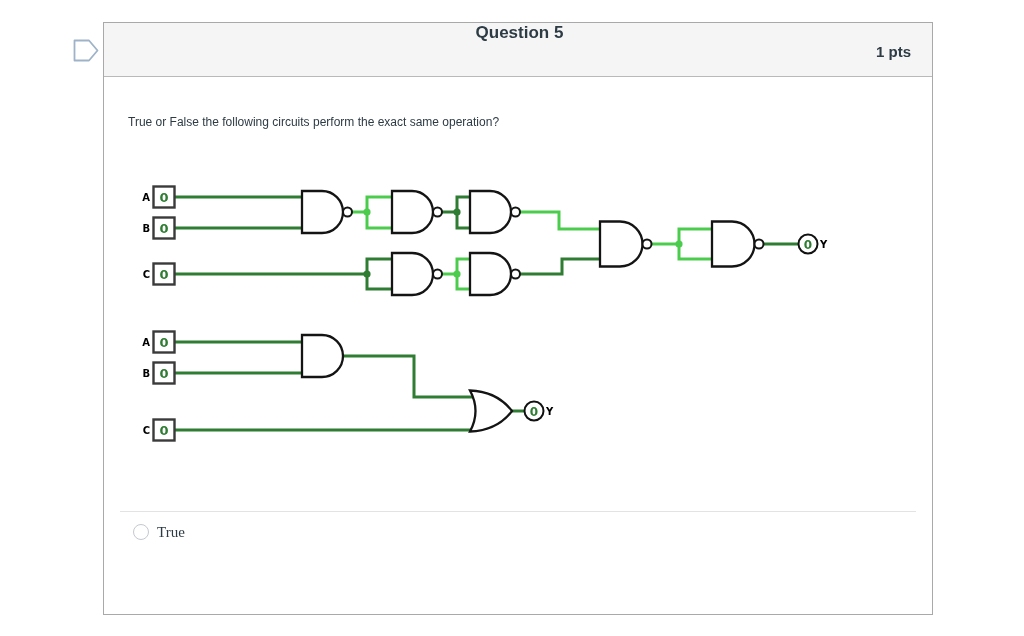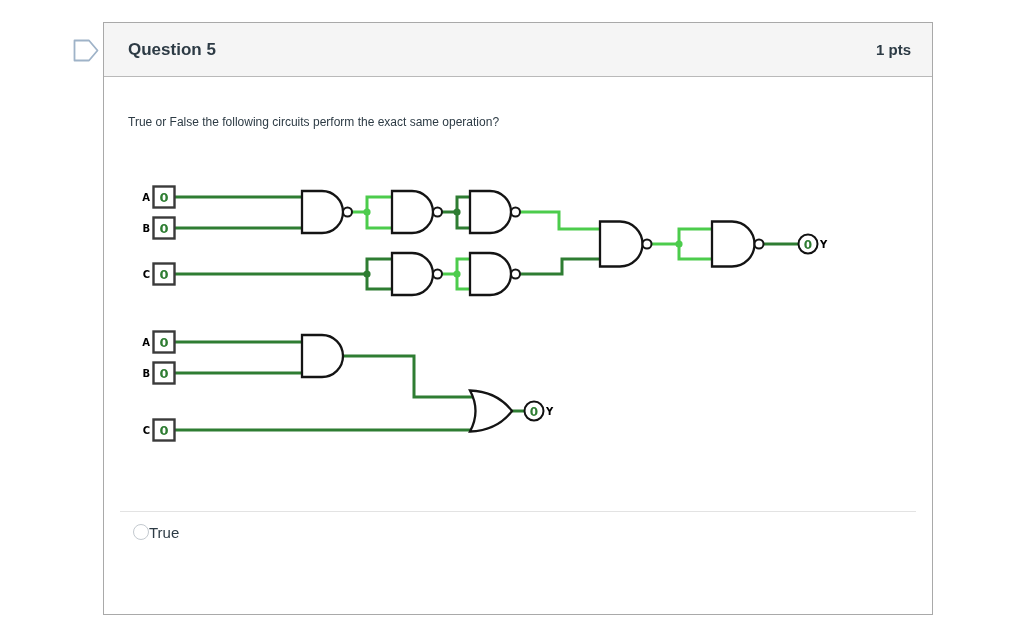--- a/index.html
+++ b/index.html
@@ -11,21 +11,21 @@
   html,body{width:1024px;height:636px;background:#fff;overflow:hidden;
     font-family:"Liberation Sans",sans-serif;}
   .page{position:relative;width:1024px;height:636px;background:#fff;}
 
   .flag{position:absolute;left:72px;top:38px;width:29px;height:25px;}
 
   .panel{position:absolute;left:103px;top:22px;width:830px;height:593px;
     background:#fff;border:1px solid var(--panel-border);}
   .q-header{position:absolute;left:0;top:0;right:0;height:54px;
     background:var(--header-bg);border-bottom:1px solid #b9b9b9;
-    display:flex;align-items:center;padding:0 21px 0 24px;}
+    display:flex;align-items:center;padding:0 21px 0 24px;flex-direction:column;}
   .q-title{font-size:17px;font-weight:bold;color:var(--text-dark);}
   .q-pts{margin-left:auto;font-size:15px;font-weight:bold;color:var(--text-dark);}
 
   .q-text{position:absolute;left:24px;top:92px;right:24px;
     font-size:12px;color:var(--text-dark);}
 
   .circuits{position:absolute;left:0;top:138px;width:828px;height:300px;}
 
   
   .wl{stroke:var(--wire-low);stroke-width:3;fill:none;}
@@ -37,21 +37,21 @@
   .ilabel{font-family:"DejaVu Sans",sans-serif;font-size:10px;font-weight:bold;fill:#000;}
   .ival{font-family:"DejaVu Sans",sans-serif;font-size:13px;font-weight:bold;fill:var(--wire-low);}
   .oval{font-family:"DejaVu Sans",sans-serif;font-size:12px;font-weight:bold;fill:var(--wire-low);}
   .ind{fill:#fff;stroke:#111;stroke-width:2;}
 
   .options{position:absolute;left:16px;right:16px;top:488px;}
   .option-row{height:41px;display:flex;align-items:center;
     border-top:1px solid var(--divider);padding-left:13px;cursor:pointer;}
   .radio{width:16px;height:16px;border-radius:50%;background:#fff;
     border:1.5px solid var(--radio-border);flex:0 0 16px;}
-  .option-label{font-size:15px;color:var(--text-dark);}
+  .option-label{margin-left:8px;font-size:15px;color:var(--text-dark);font-family:Liberation Serif, serif;}
 </style>
 </head>
 <body>
 
 <div class="page">
 
   <svg class="flag" viewBox="0 0 29 25">
     <polygon points="2.5,2.5 17,2.5 25.5,12.5 17,22.5 2.5,22.5" fill="#fff" stroke="var(--flag-stroke)" stroke-width="1.8" stroke-linejoin="round"></polygon>
   </svg>
 

